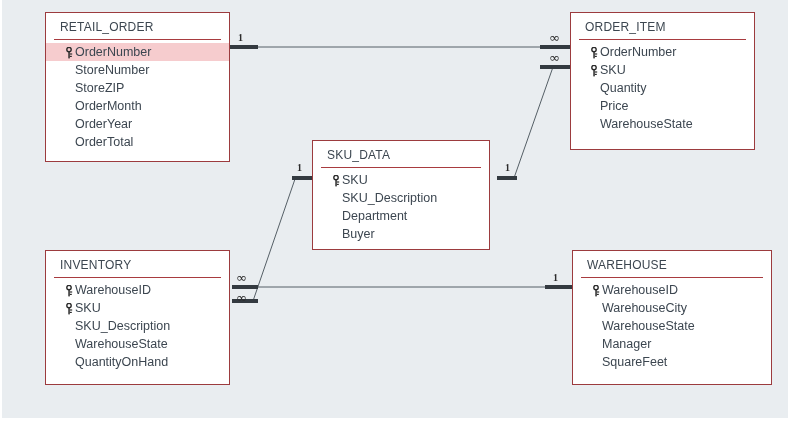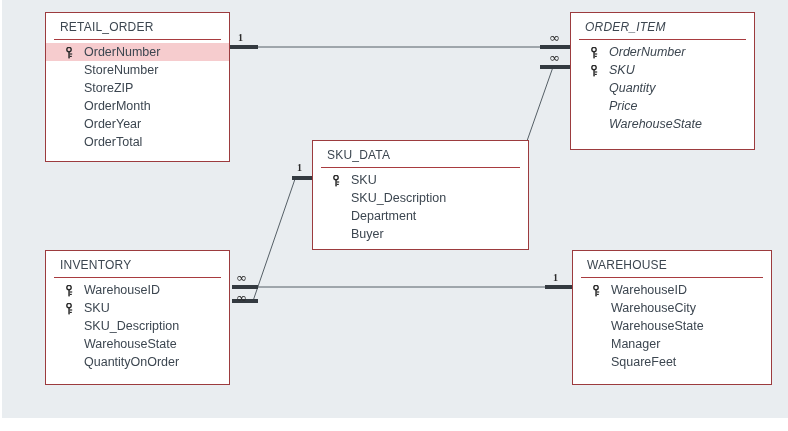--- a/index.html
+++ b/index.html
@@ -50,21 +50,21 @@
     height: 1px;
     background: #a83b3f;
     margin: 0 8px 3px 8px;
   }
   .field-row {
     position: relative;
     height: 18px;
     line-height: 18px;
     font-size: 12.5px;
     color: #3c4650;
-    padding-left: 38px;
+    padding-left: 29px;
     white-space: nowrap;
   }
   .field-row.pk-highlight {
     background: #f6ccce;
   }
   .key-icon {
     position: absolute;
     left: 18px;
     top: 3px;
     width: 10px;
@@ -137,21 +137,21 @@
               <rect x="5.8" y="8.8" width="2.0" height="1.2" fill="#2b2b2b"></rect>
             </svg></span><span>OrderNumber</span></div>
         <div class="field-row"><span>StoreNumber</span></div>
         <div class="field-row"><span>StoreZIP</span></div>
         <div class="field-row"><span>OrderMonth</span></div>
         <div class="field-row"><span>OrderYear</span></div>
         <div class="field-row"><span>OrderTotal</span></div>
       </div>
   </div>
 
-  <div class="table-box" id="tbl-1" style="left:570px; top:12px; width:185px; height:138px;font-style:italic;">
+  <div class="table-box" id="tbl-1" style="left:570px; top:12px; width:185px; height:138px;">
     <div class="table-title">ORDER_ITEM</div>
     <div class="title-rule"></div>
     <div class="fields">
         <div class="field-row"><span class="key-icon"><svg viewBox="0 0 10 12" width="10" height="12">
               <circle cx="5" cy="2.6" r="2.2" fill="none" stroke="#2b2b2b" stroke-width="1.4"></circle>
               <rect x="4.3" y="4.4" width="1.5" height="7" fill="#2b2b2b"></rect>
               <rect x="5.8" y="6.4" width="2.4" height="1.2" fill="#2b2b2b"></rect>
               <rect x="5.8" y="8.8" width="2.0" height="1.2" fill="#2b2b2b"></rect>
             </svg></span><span>OrderNumber</span></div>
         <div class="field-row"><span class="key-icon"><svg viewBox="0 0 10 12" width="10" height="12">
@@ -159,21 +159,21 @@
               <rect x="4.3" y="4.4" width="1.5" height="7" fill="#2b2b2b"></rect>
               <rect x="5.8" y="6.4" width="2.4" height="1.2" fill="#2b2b2b"></rect>
               <rect x="5.8" y="8.8" width="2.0" height="1.2" fill="#2b2b2b"></rect>
             </svg></span><span>SKU</span></div>
         <div class="field-row"><span>Quantity</span></div>
         <div class="field-row"><span>Price</span></div>
         <div class="field-row"><span>WarehouseState</span></div>
       </div>
   </div>
 
-  <div class="table-box" id="tbl-2" style="left:312px; top:140px; width:217px; height:110px;">
+  <div class="table-box" id="tbl-2" style="left:312px; top:140px; width:178px; height:110px;">
     <div class="table-title">SKU_DATA</div>
     <div class="title-rule"></div>
     <div class="fields">
         <div class="field-row"><span class="key-icon"><svg viewBox="0 0 10 12" width="10" height="12">
               <circle cx="5" cy="2.6" r="2.2" fill="none" stroke="#2b2b2b" stroke-width="1.4"></circle>
               <rect x="4.3" y="4.4" width="1.5" height="7" fill="#2b2b2b"></rect>
               <rect x="5.8" y="6.4" width="2.4" height="1.2" fill="#2b2b2b"></rect>
               <rect x="5.8" y="8.8" width="2.0" height="1.2" fill="#2b2b2b"></rect>
             </svg></span><span>SKU</span></div>
         <div class="field-row"><span>SKU_Description</span></div>
@@ -193,21 +193,21 @@
               <rect x="5.8" y="8.8" width="2.0" height="1.2" fill="#2b2b2b"></rect>
             </svg></span><span>WarehouseID</span></div>
         <div class="field-row"><span class="key-icon"><svg viewBox="0 0 10 12" width="10" height="12">
               <circle cx="5" cy="2.6" r="2.2" fill="none" stroke="#2b2b2b" stroke-width="1.4"></circle>
               <rect x="4.3" y="4.4" width="1.5" height="7" fill="#2b2b2b"></rect>
               <rect x="5.8" y="6.4" width="2.4" height="1.2" fill="#2b2b2b"></rect>
               <rect x="5.8" y="8.8" width="2.0" height="1.2" fill="#2b2b2b"></rect>
             </svg></span><span>SKU</span></div>
         <div class="field-row"><span>SKU_Description</span></div>
         <div class="field-row"><span>WarehouseState</span></div>
-        <div class="field-row"><span>QuantityOnOrder</span></div>
+        <div class="field-row"><span>QuantityOnHand</span></div>
       </div>
   </div>
 
   <div class="table-box" id="tbl-4" style="left:572px; top:250px; width:200px; height:135px;">
     <div class="table-title">WAREHOUSE</div>
     <div class="title-rule"></div>
     <div class="fields">
         <div class="field-row"><span class="key-icon"><svg viewBox="0 0 10 12" width="10" height="12">
               <circle cx="5" cy="2.6" r="2.2" fill="none" stroke="#2b2b2b" stroke-width="1.4"></circle>
               <rect x="4.3" y="4.4" width="1.5" height="7" fill="#2b2b2b"></rect>

